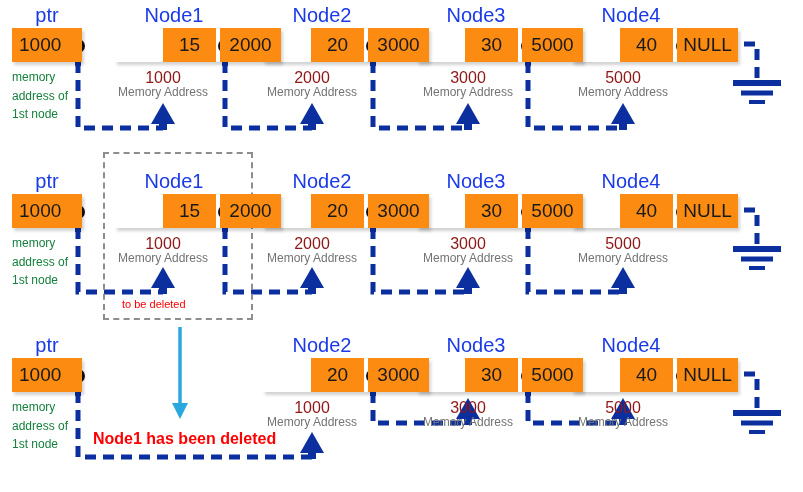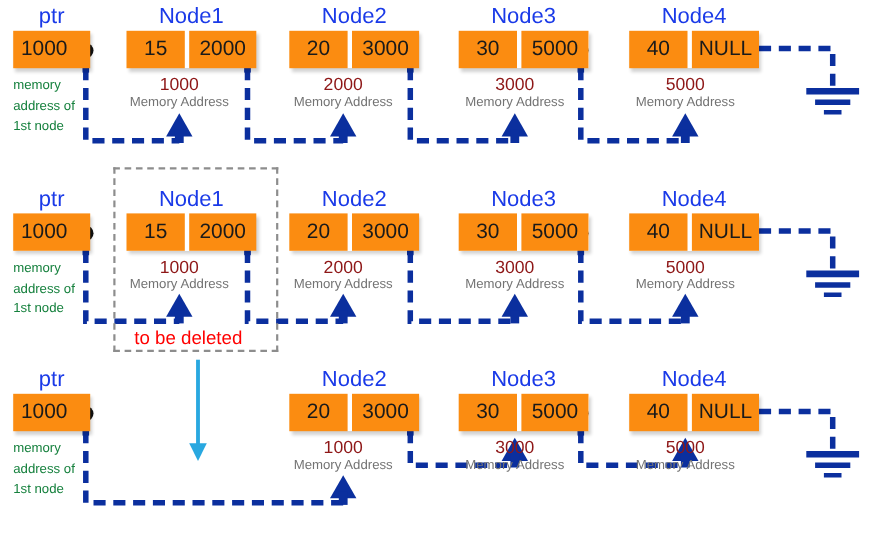--- a/index.html
+++ b/index.html
@@ -5,33 +5,33 @@
   html,body{margin:0;padding:0;background:#ffffff;}
   body{width:803px;height:492px;position:relative;overflow:hidden;
        font-family:"Liberation Sans","DejaVu Sans",sans-serif;}
   #stage{position:absolute;left:0;top:0;width:803px;height:360px;}
   svg.wires{position:absolute;left:0;top:0;width:803px;height:492px;pointer-events:none;}
 
   
   .node{position:absolute;display:flex;box-shadow:2px 3px 3px rgba(0,0,0,.18);}
   .cell{background:#FB8C11;display:flex;align-items:center;justify-content:center;
         color:#1a1a1a;font-size:19px;height:34px;box-sizing:border-box;}
-  .cell.data{width:53px;}
+  .cell.data{width:53px;margin-left:48px;}
   .cell.ptrcell{width:61px;margin-left:4px;}
   .cell.single{width:70px;justify-content:flex-start;padding-left:7px;}
 
   .nodelabel{position:absolute;color:#1a3ae8;font-size:20px;text-align:center;
              white-space:nowrap;}
   .addr{position:absolute;text-align:center;white-space:nowrap;line-height:1.02;}
   .addr .num{color:#8e1717;font-size:16px;display:block;}
   .addr .cap{color:#737373;font-size:12px;display:block;}
 
   .memtxt{position:absolute;font-size:12px;color:#15803d;line-height:1.55;white-space:nowrap;}
 
-  .redtxt{position:absolute;color:#FF0000;font-size:17px;white-space:nowrap;}
+  .redtxt{position:absolute;color:#FF0000;font-size:11px;white-space:nowrap;}
   .redtxt.bold{font-weight:bold;font-size:16px;}
 
   .dashbox{position:absolute;border:2px dashed #8d8d8d;box-sizing:border-box;}
 
   .credit{position:absolute;font-size:13px;color:#111;white-space:nowrap;}
 </style>
 </head>
 <body>
 
 <div id="stage">
@@ -276,19 +276,20 @@
   <div class="nodelabel" style="left:572px;top:334px;width:118px;">Node4</div>
   <div class="node" style="left:572px;top:358px;">
     <div class="cell data">40</div>
     <div class="cell ptrcell">NULL</div>
   </div>
   <div class="addr" style="left:563px;top:400px;width:120px;">
     <span class="num">5000</span>
     <span class="cap">Memory Address</span>
   </div>
 
+  <div class="redtxt bold" style="left:93px;top:430px;">Node1 has been deleted</div>
 
   <div class="credit" style="left:676px;top:473px;margin-top:40px;">
     <span>©</span>
     <span>w3resource.com</span>
   </div>
 
 </div>
 
 </body></html>

